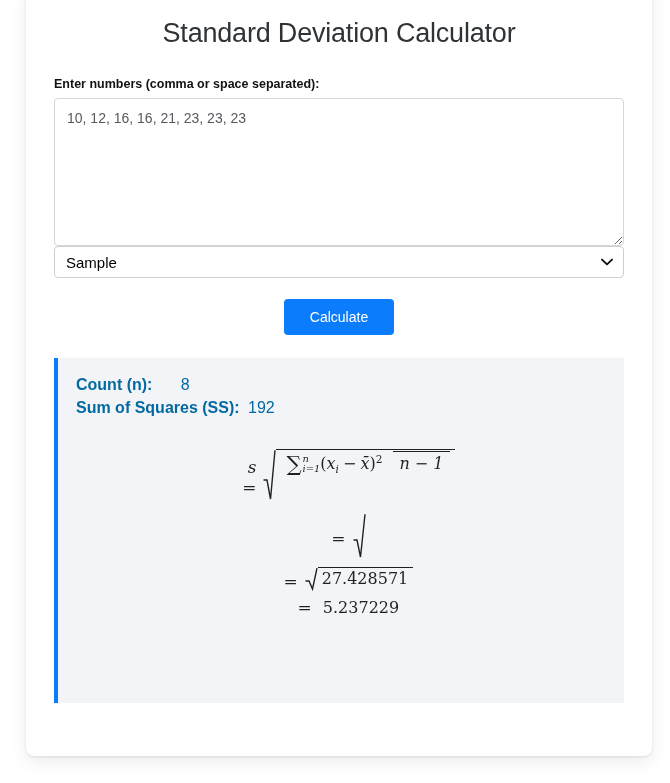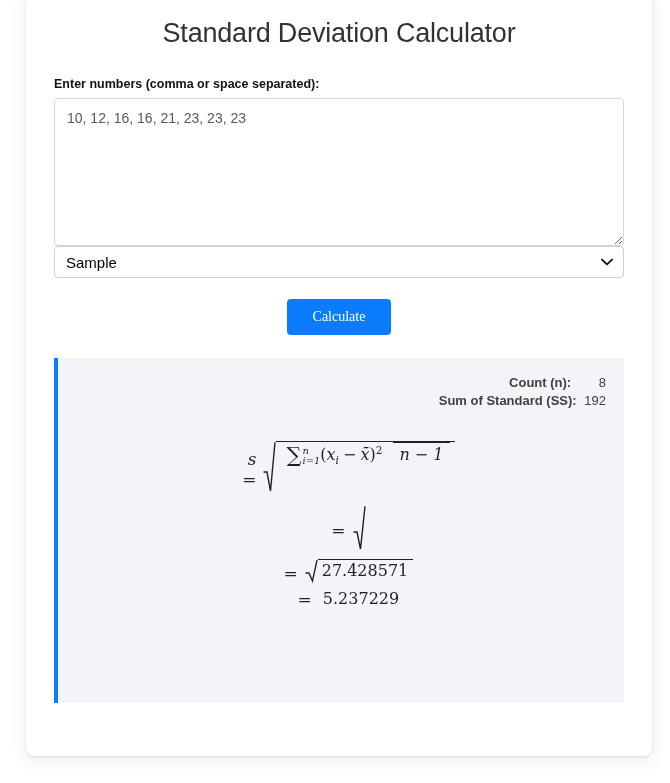--- a/index.html
+++ b/index.html
@@ -110,43 +110,42 @@
   .calc-button-row {
     text-align: center;
     margin-top: 21px;
   }
   .calculate-button {
     display: inline-block;
     border: none;
     border-radius: 4px;
     background: #0b7dfc;
     color: #ffffff;
-    font-family: Liberation Serif, serif;
+    font-family: Liberation Sans, sans-serif;
     font-size: 14px;
     padding: 11px 26px;
     cursor: pointer;
     line-height: 1;
   }
 
   .results-panel {
     margin-top: 23px;
     background: #f3f4f7;
     border-left: 4px solid #0b7dfc;
     padding: 16px 18px 26px 18px;
     box-sizing: border-box;
     width: 100%;
     min-height: 345px;
   }
 
   .stat-line {
-    font-size: 13px;
-    color: #404040;
+    font-size: 16px;
+    color: #0369a1;
     line-height: 1.42;
     white-space: nowrap;
-    text-align: right;
   }
   .stat-label { font-weight: bold; }
   .stat-value { font-weight: normal; }
 
   
   .math-block {
     margin-top: 30px;
     font-family: "DejaVu Serif", "Liberation Serif", serif;
     color: #1f2225;
     font-size: 16px;
@@ -245,21 +244,21 @@
 
     <div class="results-panel">
 
       <div class="stat-line">
         <span class="stat-label">Count (n):</span>
         <span class="stat-value" style="margin-left:24px;">8</span>
       </div>
 
 
       <div class="stat-line">
-        <span class="stat-label">Sum of Standard (SS):</span>
+        <span class="stat-label">Sum of Squares (SS):</span>
         <span class="stat-value" style="margin-left:4px;">192</span>
       </div>
 
 
 
       <div class="math-block">
 
         <div class="math-row r1">
           <span class="gutter">
             <span class="lhs" style="margin:0;">s</span>

